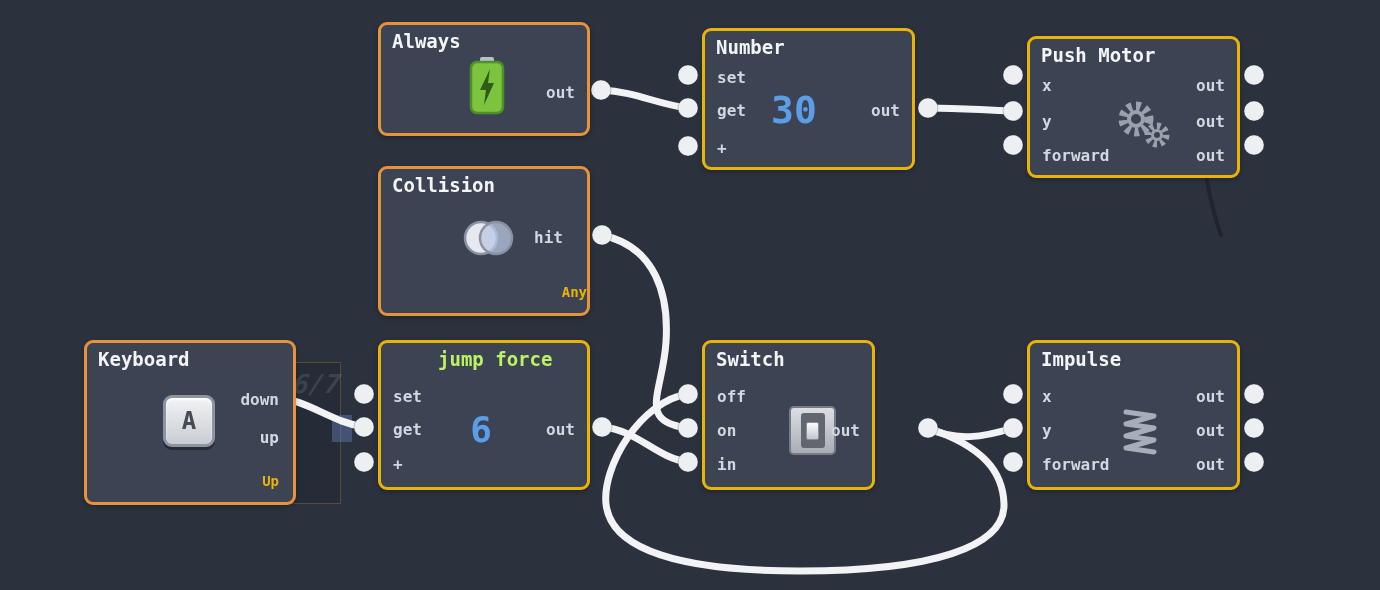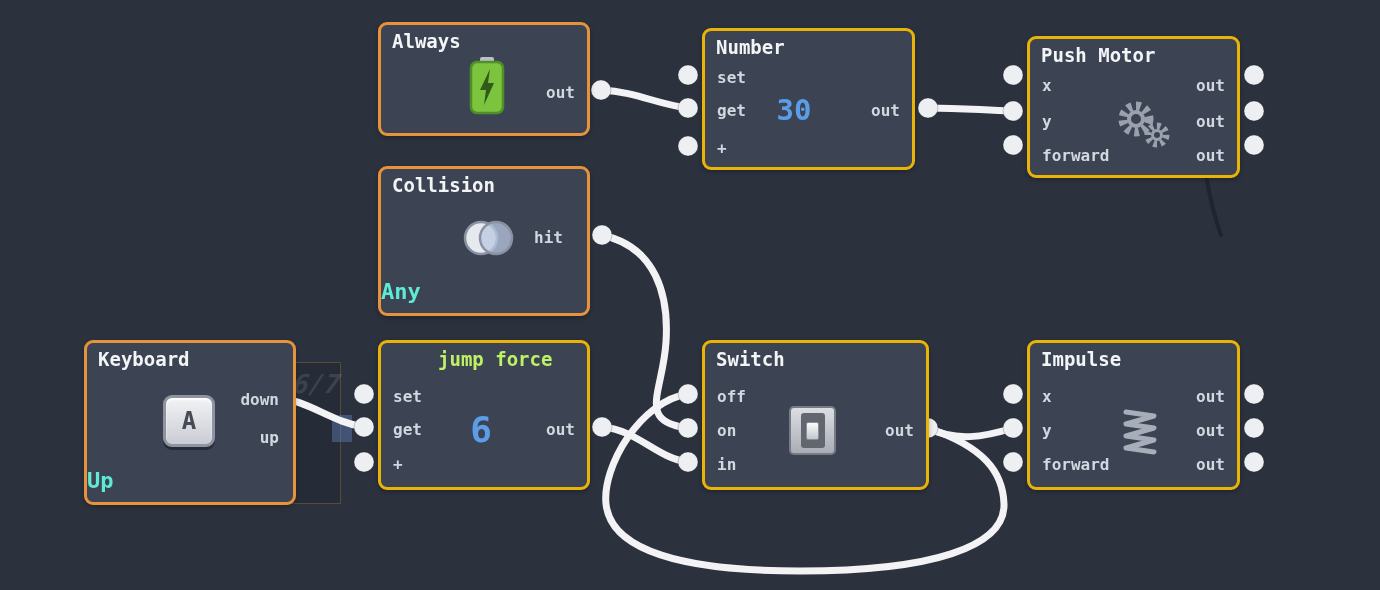--- a/index.html
+++ b/index.html
@@ -54,22 +54,22 @@
   }
   .plabel.right { text-align:right; }
 
   .value {
     position:absolute;
     font-weight:bold; color:#5c9de8; text-align:center;
     line-height:46px;
   }
   .blue-label {
     position:absolute;
-    font-weight:bold; font-size:22px; color:#5eead4;
-    text-align:left; line-height:24px;
+    font-weight:bold; font-size:14px; color:#eab308;
+    text-align:right; line-height:24px;
   }
 
   .keycap {
     position:absolute; width:52px; height:52px;
     background:linear-gradient(180deg,#f2f3f5,#c9ccd3);
     border:3px solid #8f95a0; border-radius:9px;
     box-shadow:0 3px 0 rgba(0,0,0,.35), inset 0 2px 2px #ffffff;
     display:flex; align-items:center; justify-content:center;
     font-weight:bold; font-size:24px; color:#454a55;
   }
@@ -164,21 +164,21 @@
       </svg>
     </div>
     <div class="plabel right" style="right:12px; top:57px;">out</div>
   </div>
 
   <div class="node" style="left:702px; top:28px; width:213px; height:142px;">
     <div class="title">Number</div>
     <div class="plabel" style="left:12px; top:36px;">set</div>
     <div class="plabel" style="left:12px; top:69px;">get</div>
     <div class="plabel" style="left:12px; top:107px;">+</div>
-    <div class="value" style="left:24px; top:56px; width:130px; font-size:29px;">30</div>
+    <div class="value" style="left:24px; top:56px; width:130px; font-size:38px;">30</div>
     <div class="plabel right" style="right:12px; top:69px;">out</div>
   </div>
 
   <div class="node" style="left:1027px; top:28px; width:213px; height:142px;margin-top:8px;">
     <div class="title">Push Motor</div>
     <div class="plabel" style="left:12px; top:36px;">x</div>
     <div class="plabel" style="left:12px; top:72px;">y</div>
     <div class="plabel" style="left:12px; top:106px;">forward</div>
     <div class="icon" style="left:80px; top:60px;">
       <svg width="64" height="56" viewBox="0 0 64 56">
@@ -219,21 +219,21 @@
 
   <div class="node" style="left:378px; top:340px; width:212px; height:150px;">
     <div class="title yellow">jump force</div>
     <div class="plabel" style="left:12px; top:43px;">set</div>
     <div class="plabel" style="left:12px; top:76px;">get</div>
     <div class="plabel" style="left:12px; top:111px;">+</div>
     <div class="value" style="left:30px; top:64px; width:140px; font-size:36px;">6</div>
     <div class="plabel right" style="right:12px; top:76px;">out</div>
   </div>
 
-  <div class="node" style="left:702px; top:340px; width:227px; height:150px;">
+  <div class="node" style="left:702px; top:340px; width:173px; height:150px;">
     <div class="title">Switch</div>
     <div class="plabel" style="left:12px; top:43px;">off</div>
     <div class="plabel" style="left:12px; top:77px;">on</div>
     <div class="plabel" style="left:12px; top:111px;">in</div>
     <div class="switch-plate" style="left:84px; top:63px;">
       <div class="switch-well">
           <div class="switch-knob"></div>
         </div>
     </div>
     <div class="plabel right" style="right:12px; top:77px;">out</div>

